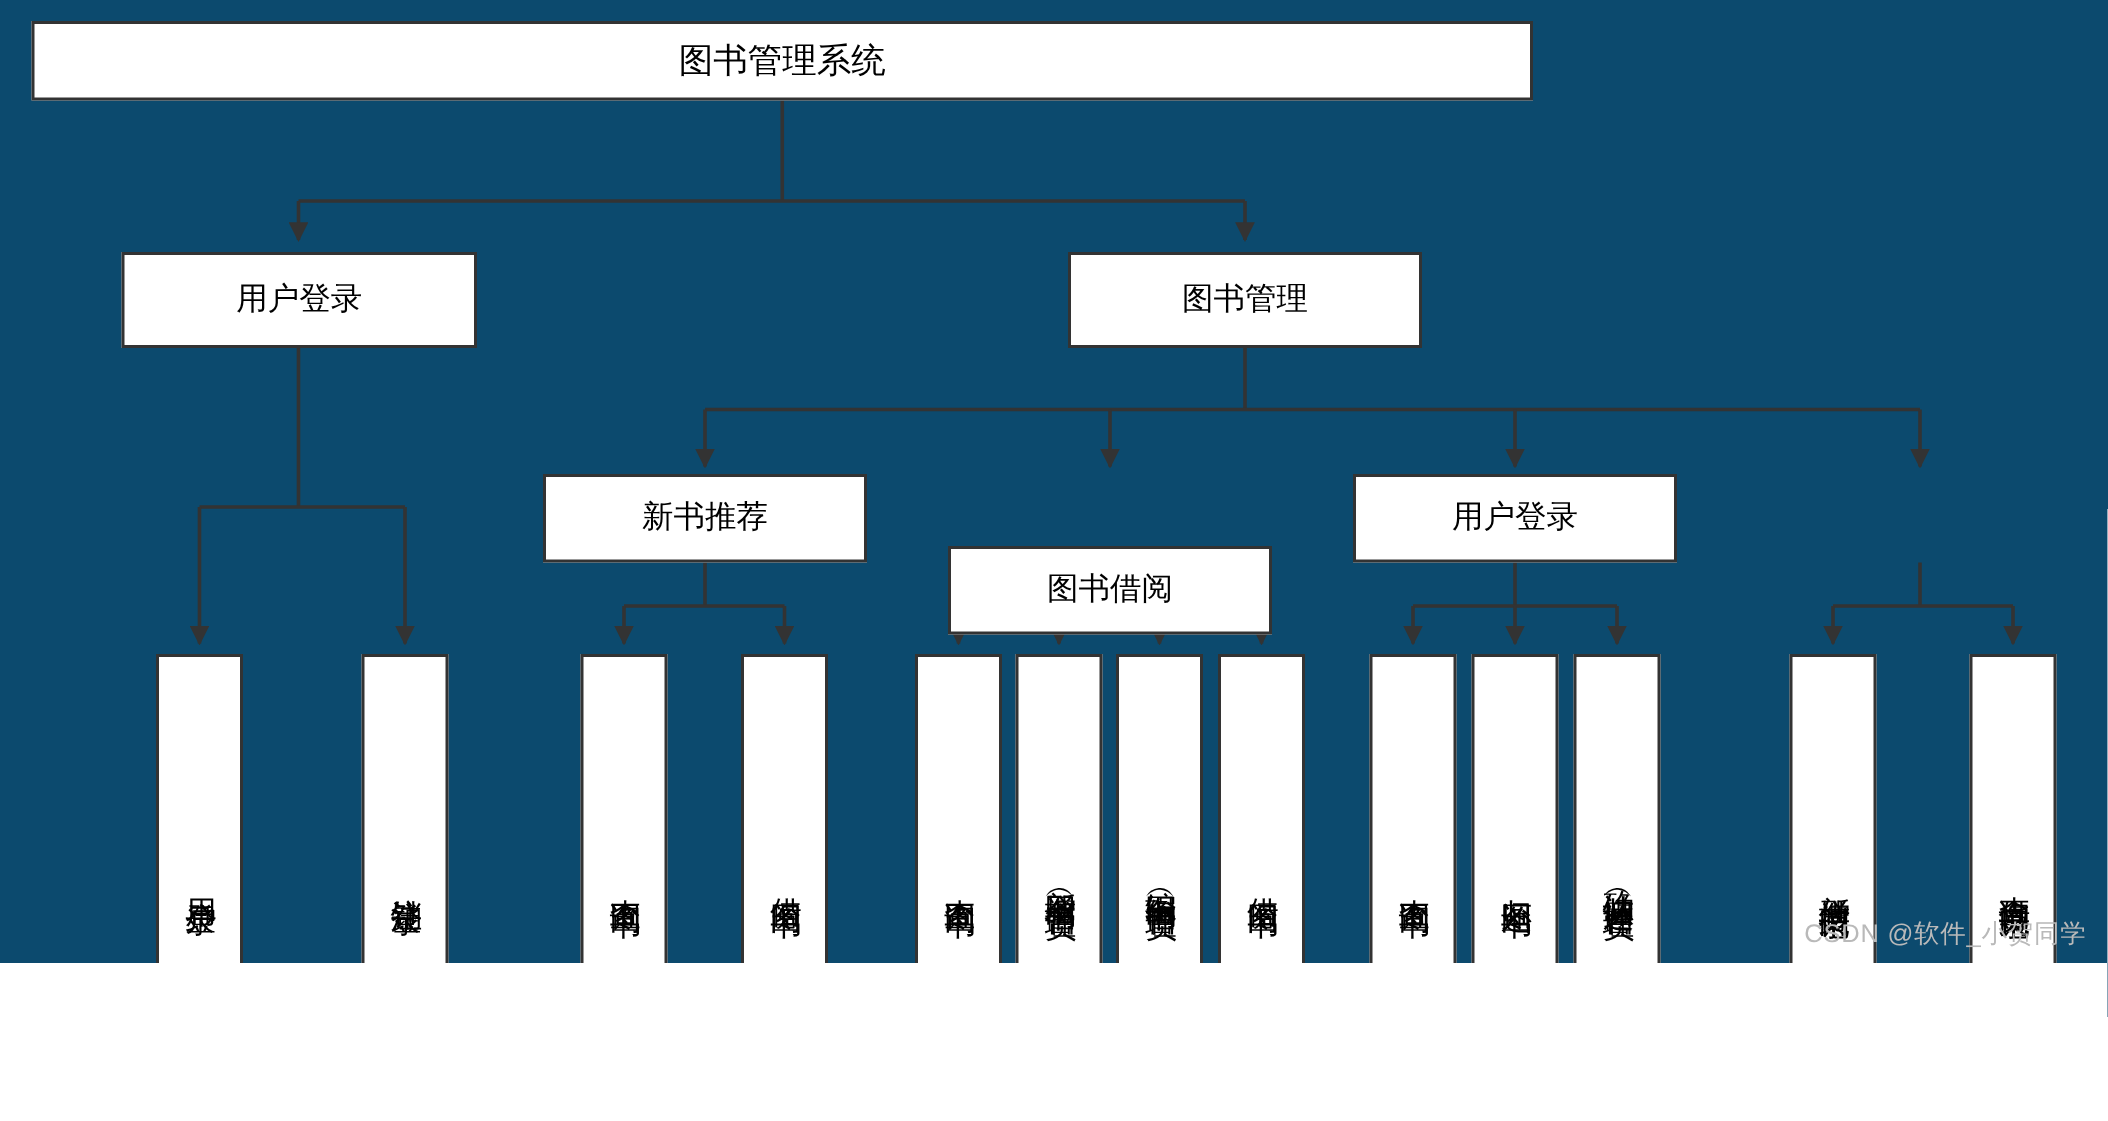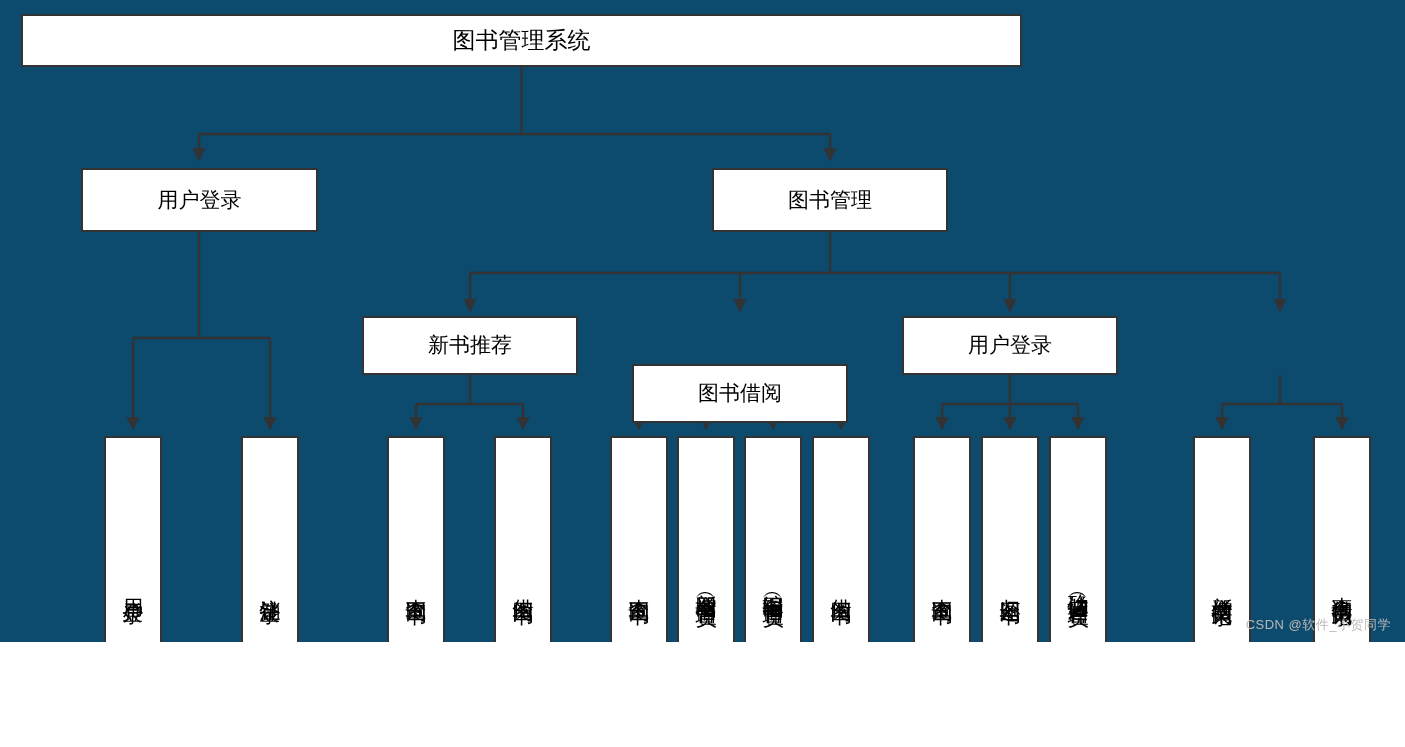--- a/index.html
+++ b/index.html
@@ -66,21 +66,21 @@
   }
   .node .label {
     display: block;
     white-space: nowrap;
   }
   
   #watermark {
     position: absolute;
     right: 14px;
     bottom: 8px;
-    font-size: 13px;
+    font-size: 17px;
     color: #b9b9b9;
     letter-spacing: 0.5px;
     z-index: 5;
     white-space: nowrap;
   }
 </style>
 </head>
 <body>
 
 <div id="canvas">

